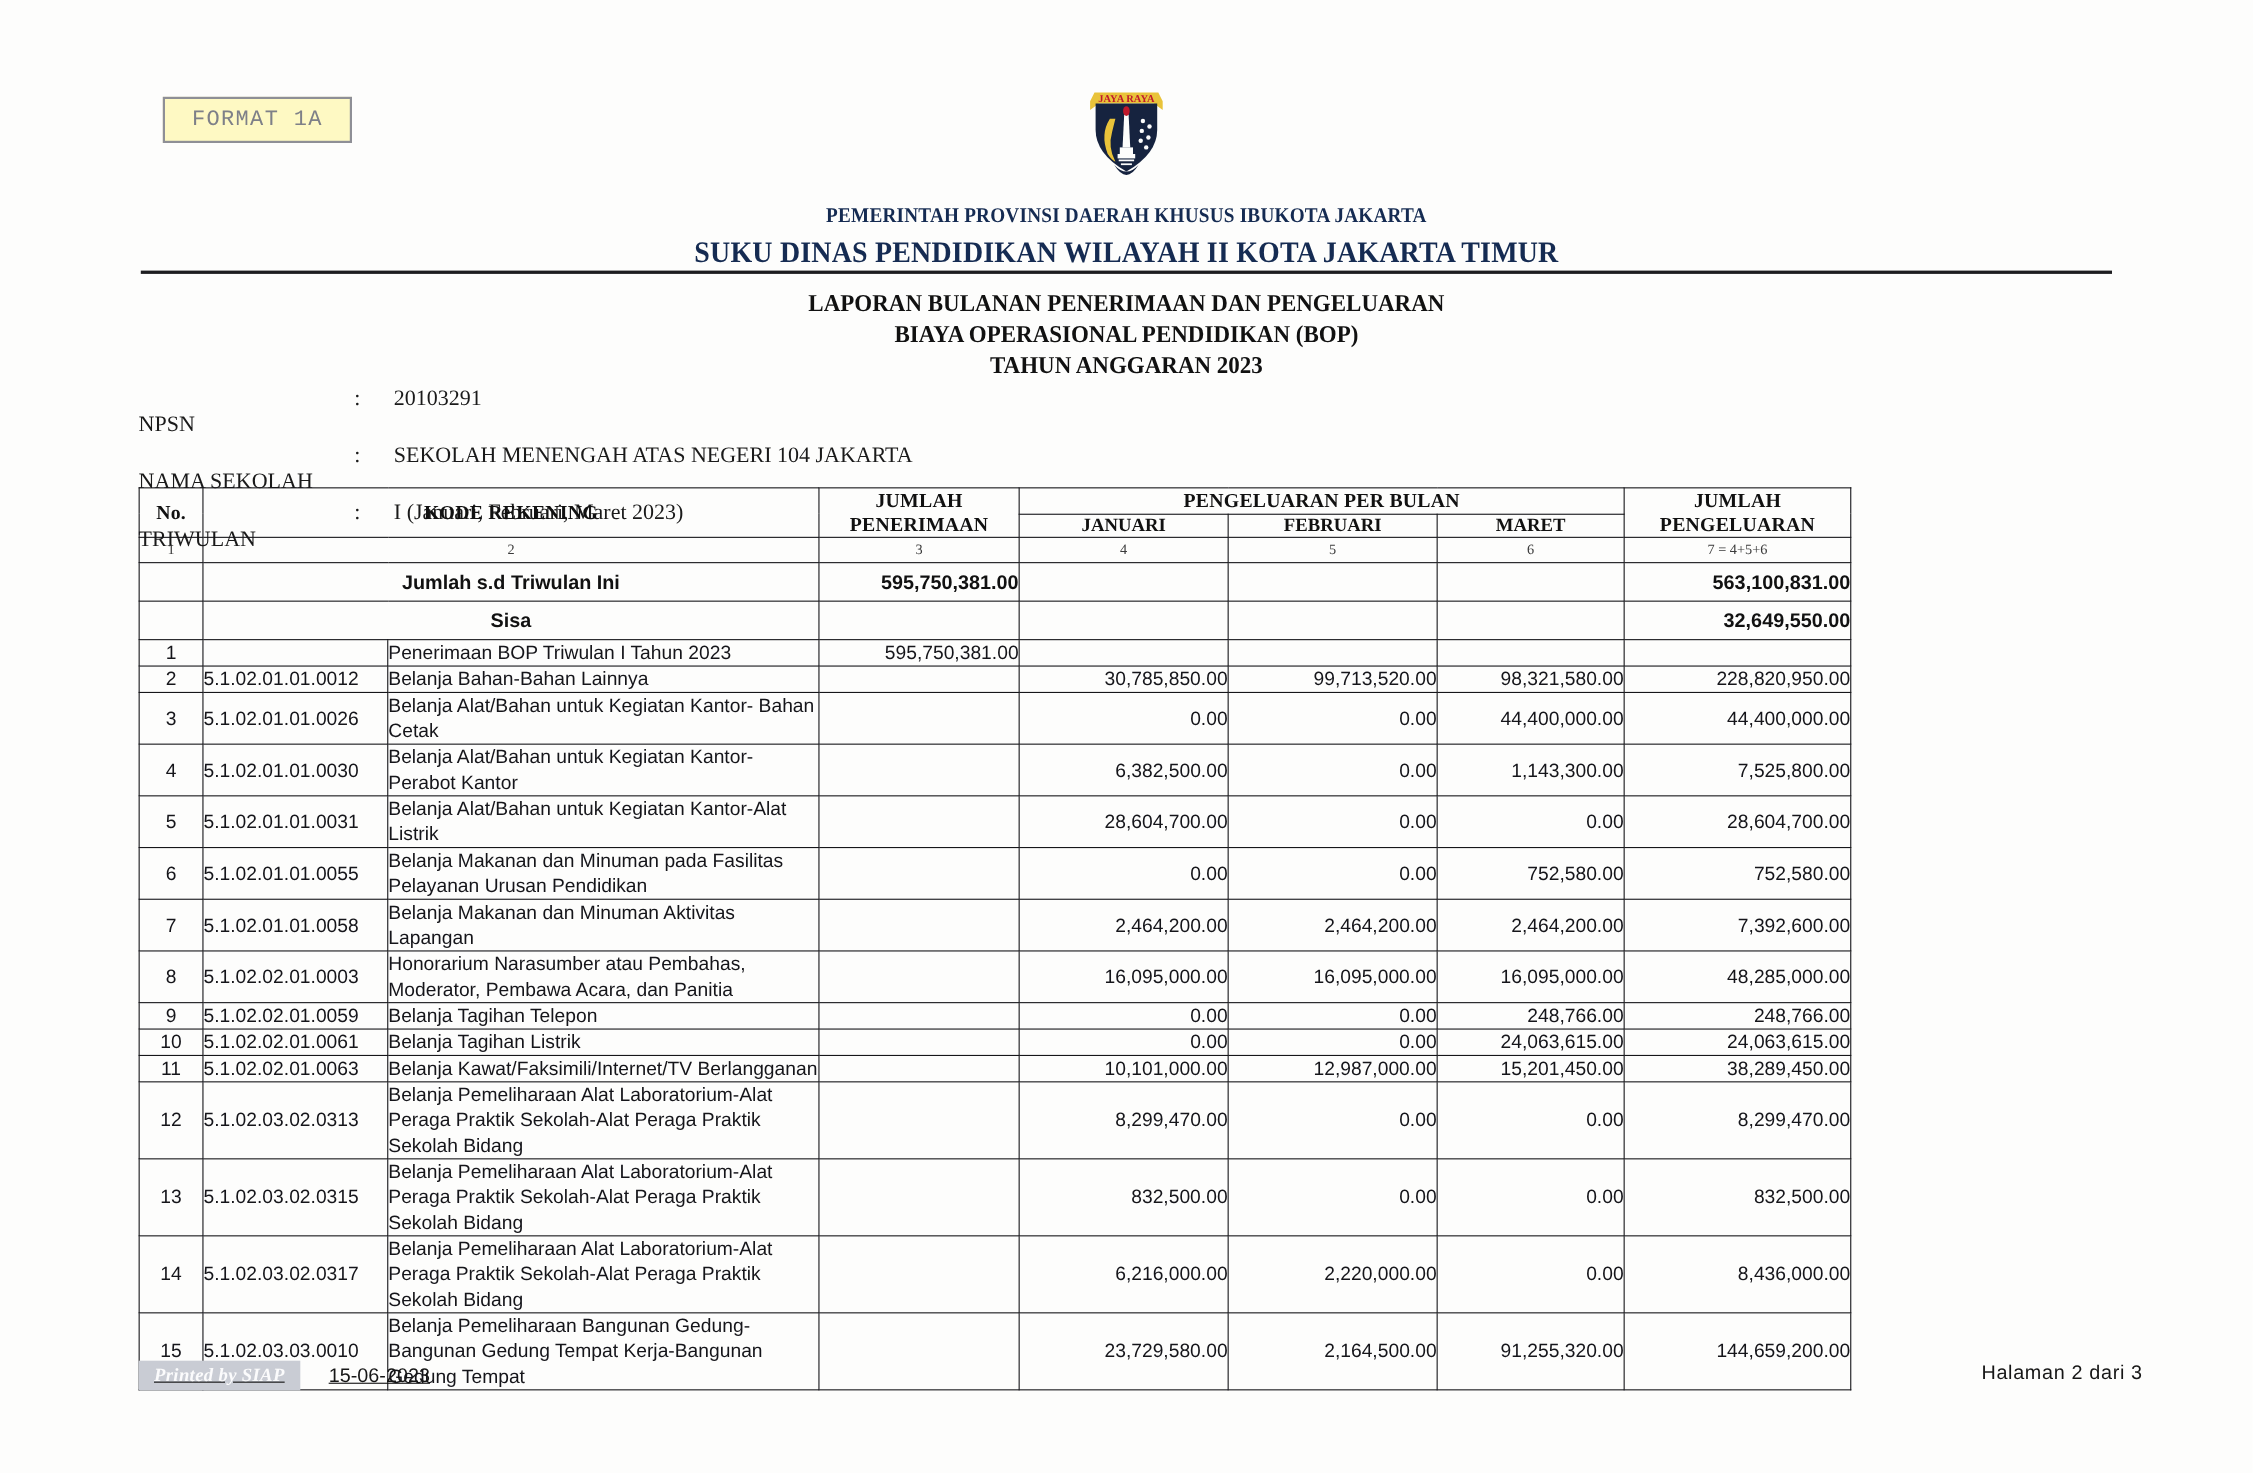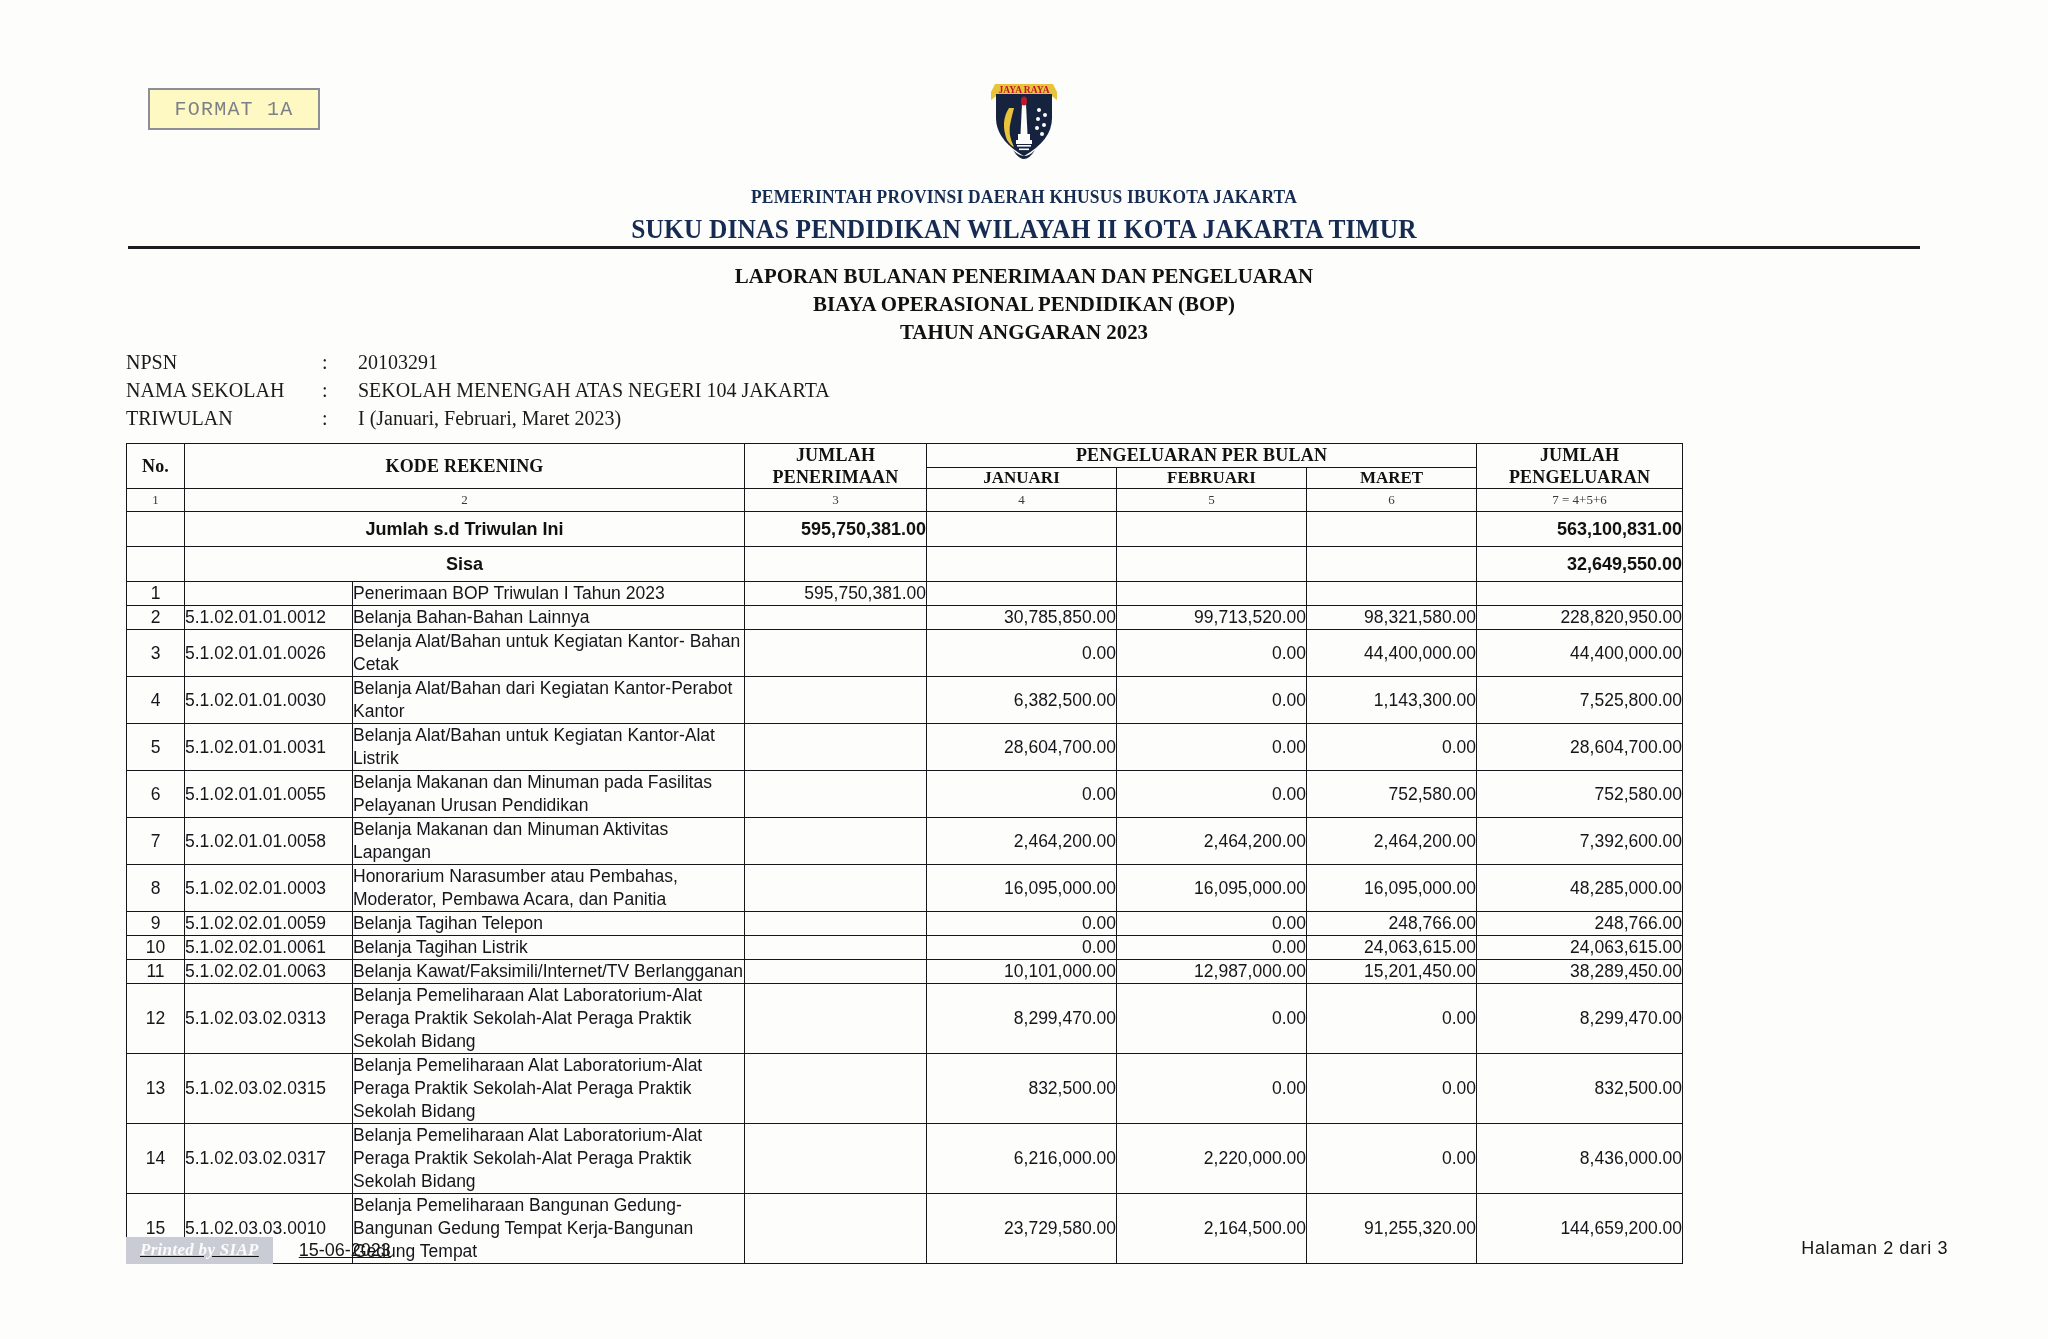--- a/index.html
+++ b/index.html
@@ -104,21 +104,21 @@
   .meta {
     position: absolute;
     left: 126px;
     top: 348px;
     font-family: "Liberation Serif", serif;
     font-size: 20px;
     line-height: 28px;
     color: #1a1a1a;
   }
   .meta-row { display: flex; }
-  .meta-label { width: 196px; }
+  .meta-label { width: 196px; margin-top: 24px; }
   .meta-colon { width: 36px; }
   .meta-value { white-space: nowrap; }
 
   
   .tbl-wrap {
     position: absolute;
     left: 126px;
     top: 443px;
     width: 1452px;
   }
@@ -374,21 +374,21 @@
             <td class="c-desc">Belanja Alat/Bahan untuk Kegiatan Kantor- Bahan Cetak</td>
             <td class="c-num"></td>
             <td class="c-num">0.00</td>
             <td class="c-num">0.00</td>
             <td class="c-num">44,400,000.00</td>
             <td class="c-num">44,400,000.00</td>
           </tr>
           <tr class="data-row row-pad">
             <td class="c-no">4</td>
             <td class="c-code">5.1.02.01.01.0030</td>
-            <td class="c-desc">Belanja Alat/Bahan dari Kegiatan Kantor-Perabot Kantor</td>
+            <td class="c-desc">Belanja Alat/Bahan untuk Kegiatan Kantor-Perabot Kantor</td>
             <td class="c-num"></td>
             <td class="c-num">6,382,500.00</td>
             <td class="c-num">0.00</td>
             <td class="c-num">1,143,300.00</td>
             <td class="c-num">7,525,800.00</td>
           </tr>
           <tr class="data-row row-pad">
             <td class="c-no">5</td>
             <td class="c-code">5.1.02.01.01.0031</td>
             <td class="c-desc">Belanja Alat/Bahan untuk Kegiatan Kantor-Alat Listrik</td>

